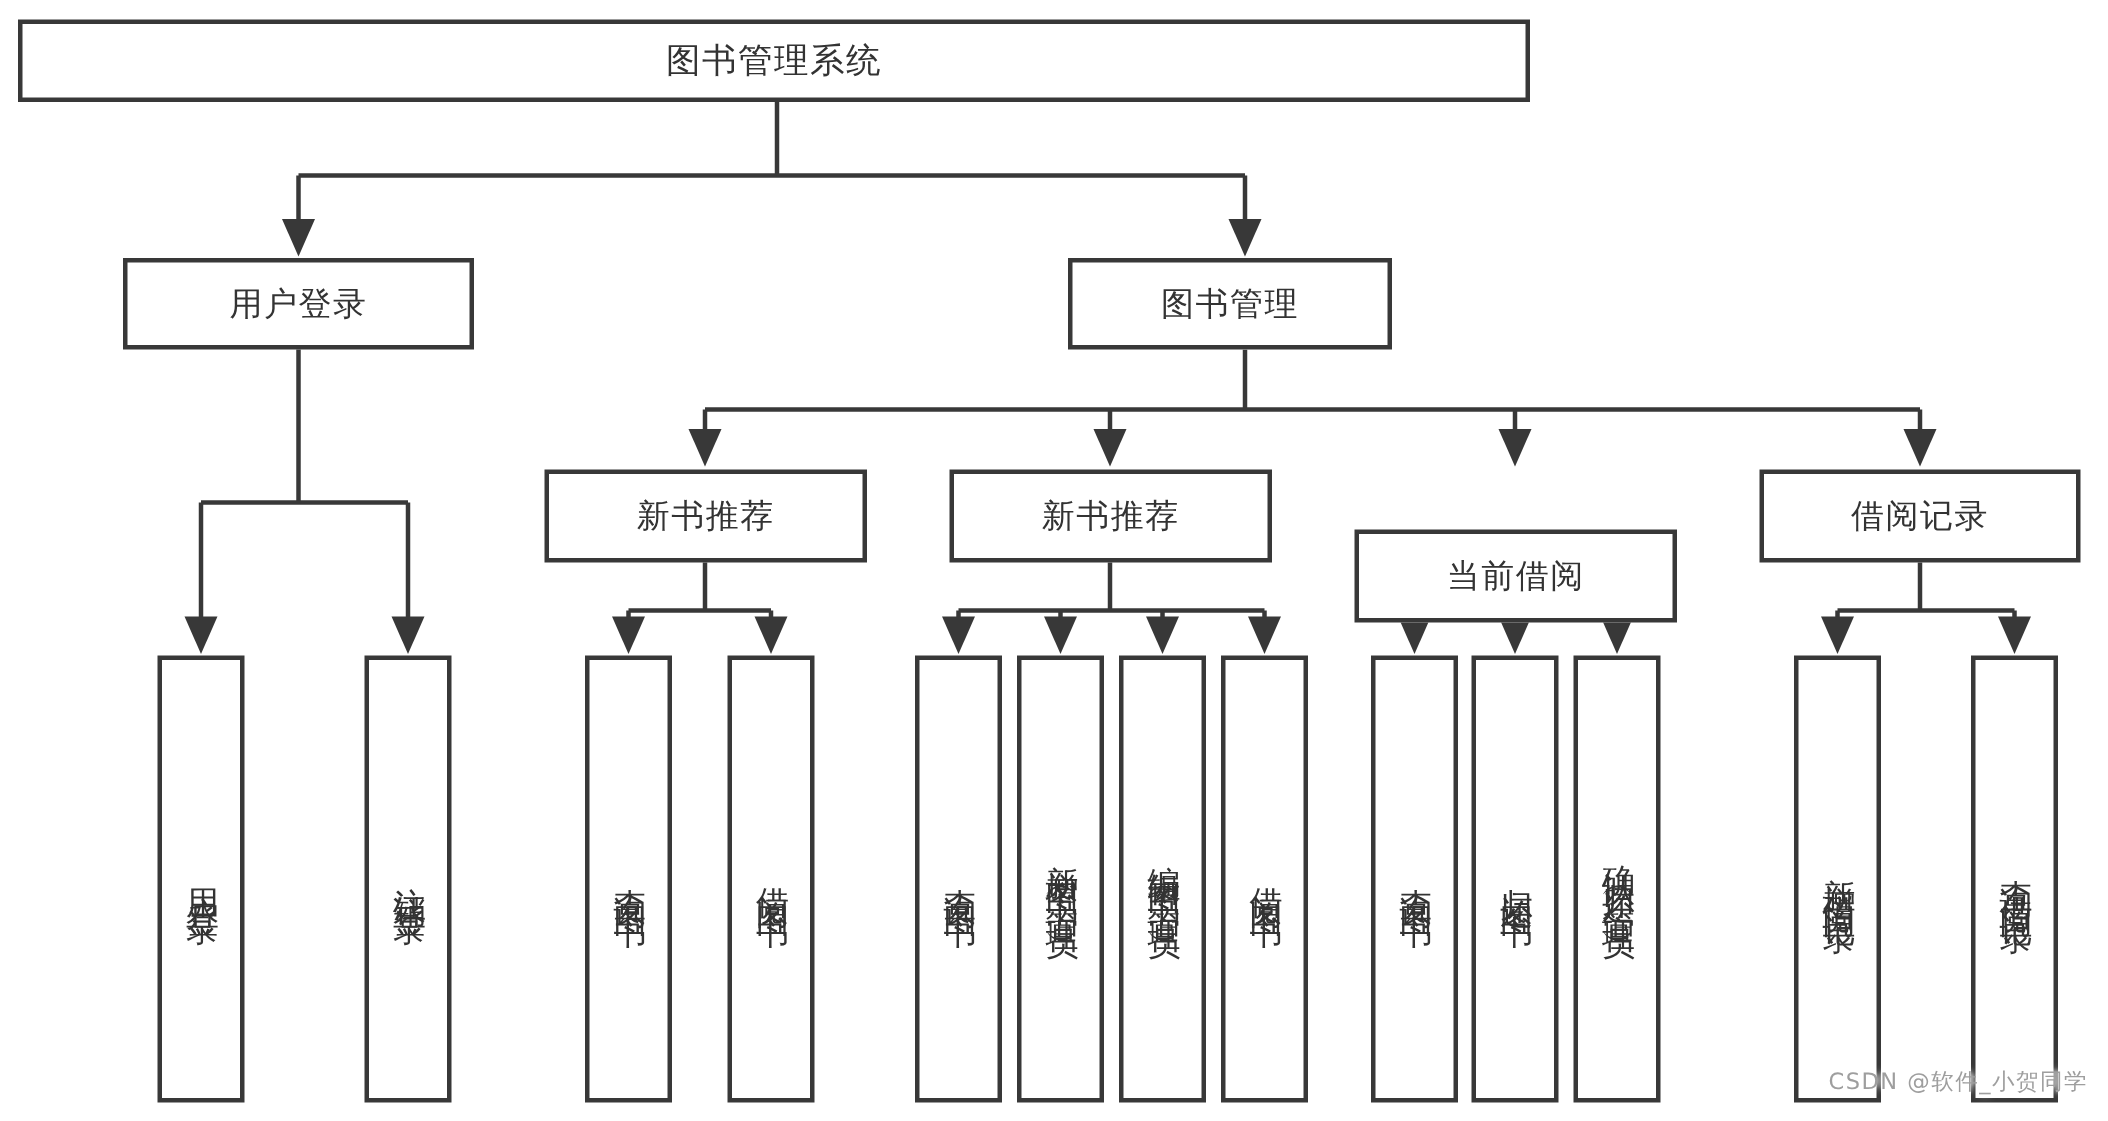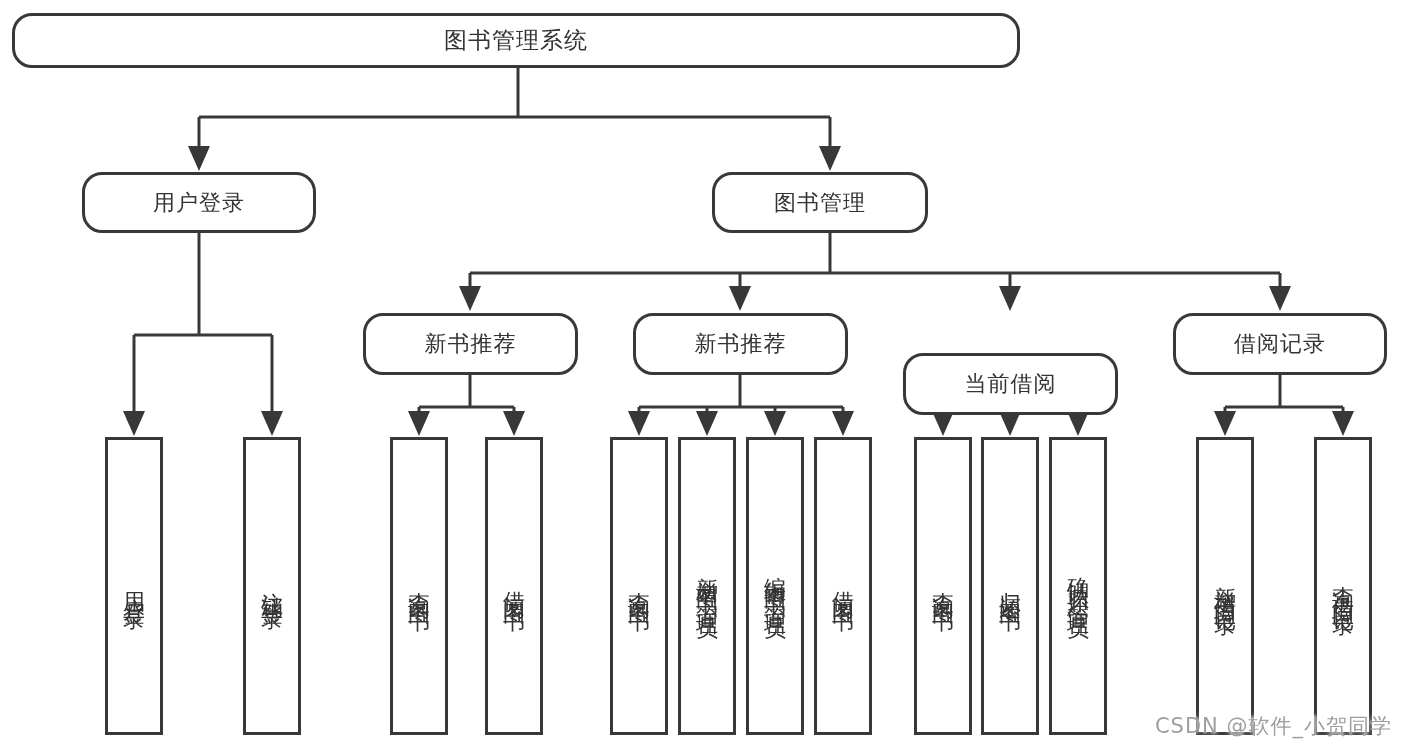--- a/index.html
+++ b/index.html
@@ -29,37 +29,37 @@
   #connectors polygon { fill: var(--line-color); }
   .node {
     position: absolute;
     background: var(--box-bg);
     border: 3px solid var(--line-color);
     color: var(--text-color);
     display: flex;
     align-items: center;
     justify-content: center;
   }
-  .h-node { font-size: 22px; letter-spacing: 1px; border-radius: 20px; }
+  .h-node { font-size: 22px; letter-spacing: 1px; }
   .root-node { font-size: 23px; }
   .leaf {
     width: 58px; height: 298px;
     top: 437px;
     writing-mode: vertical-rl;
     text-orientation: mixed;
     font-size: 22px;
     line-height: 1;
     letter-spacing: 6px;
     white-space: nowrap;
   }
   .watermark {
     position: absolute;
     right: 13px;
     top: 712px;
-    font-size: 21px;
+    font-size: 15px;
     color: var(--watermark-color);
     text-shadow: 0 0 3px #ffffff, 0 0 6px #ffffff;
     letter-spacing: 1px;
     pointer-events: none;
   }
 </style>
 </head>
 <body>
 
 <div id="stage">

